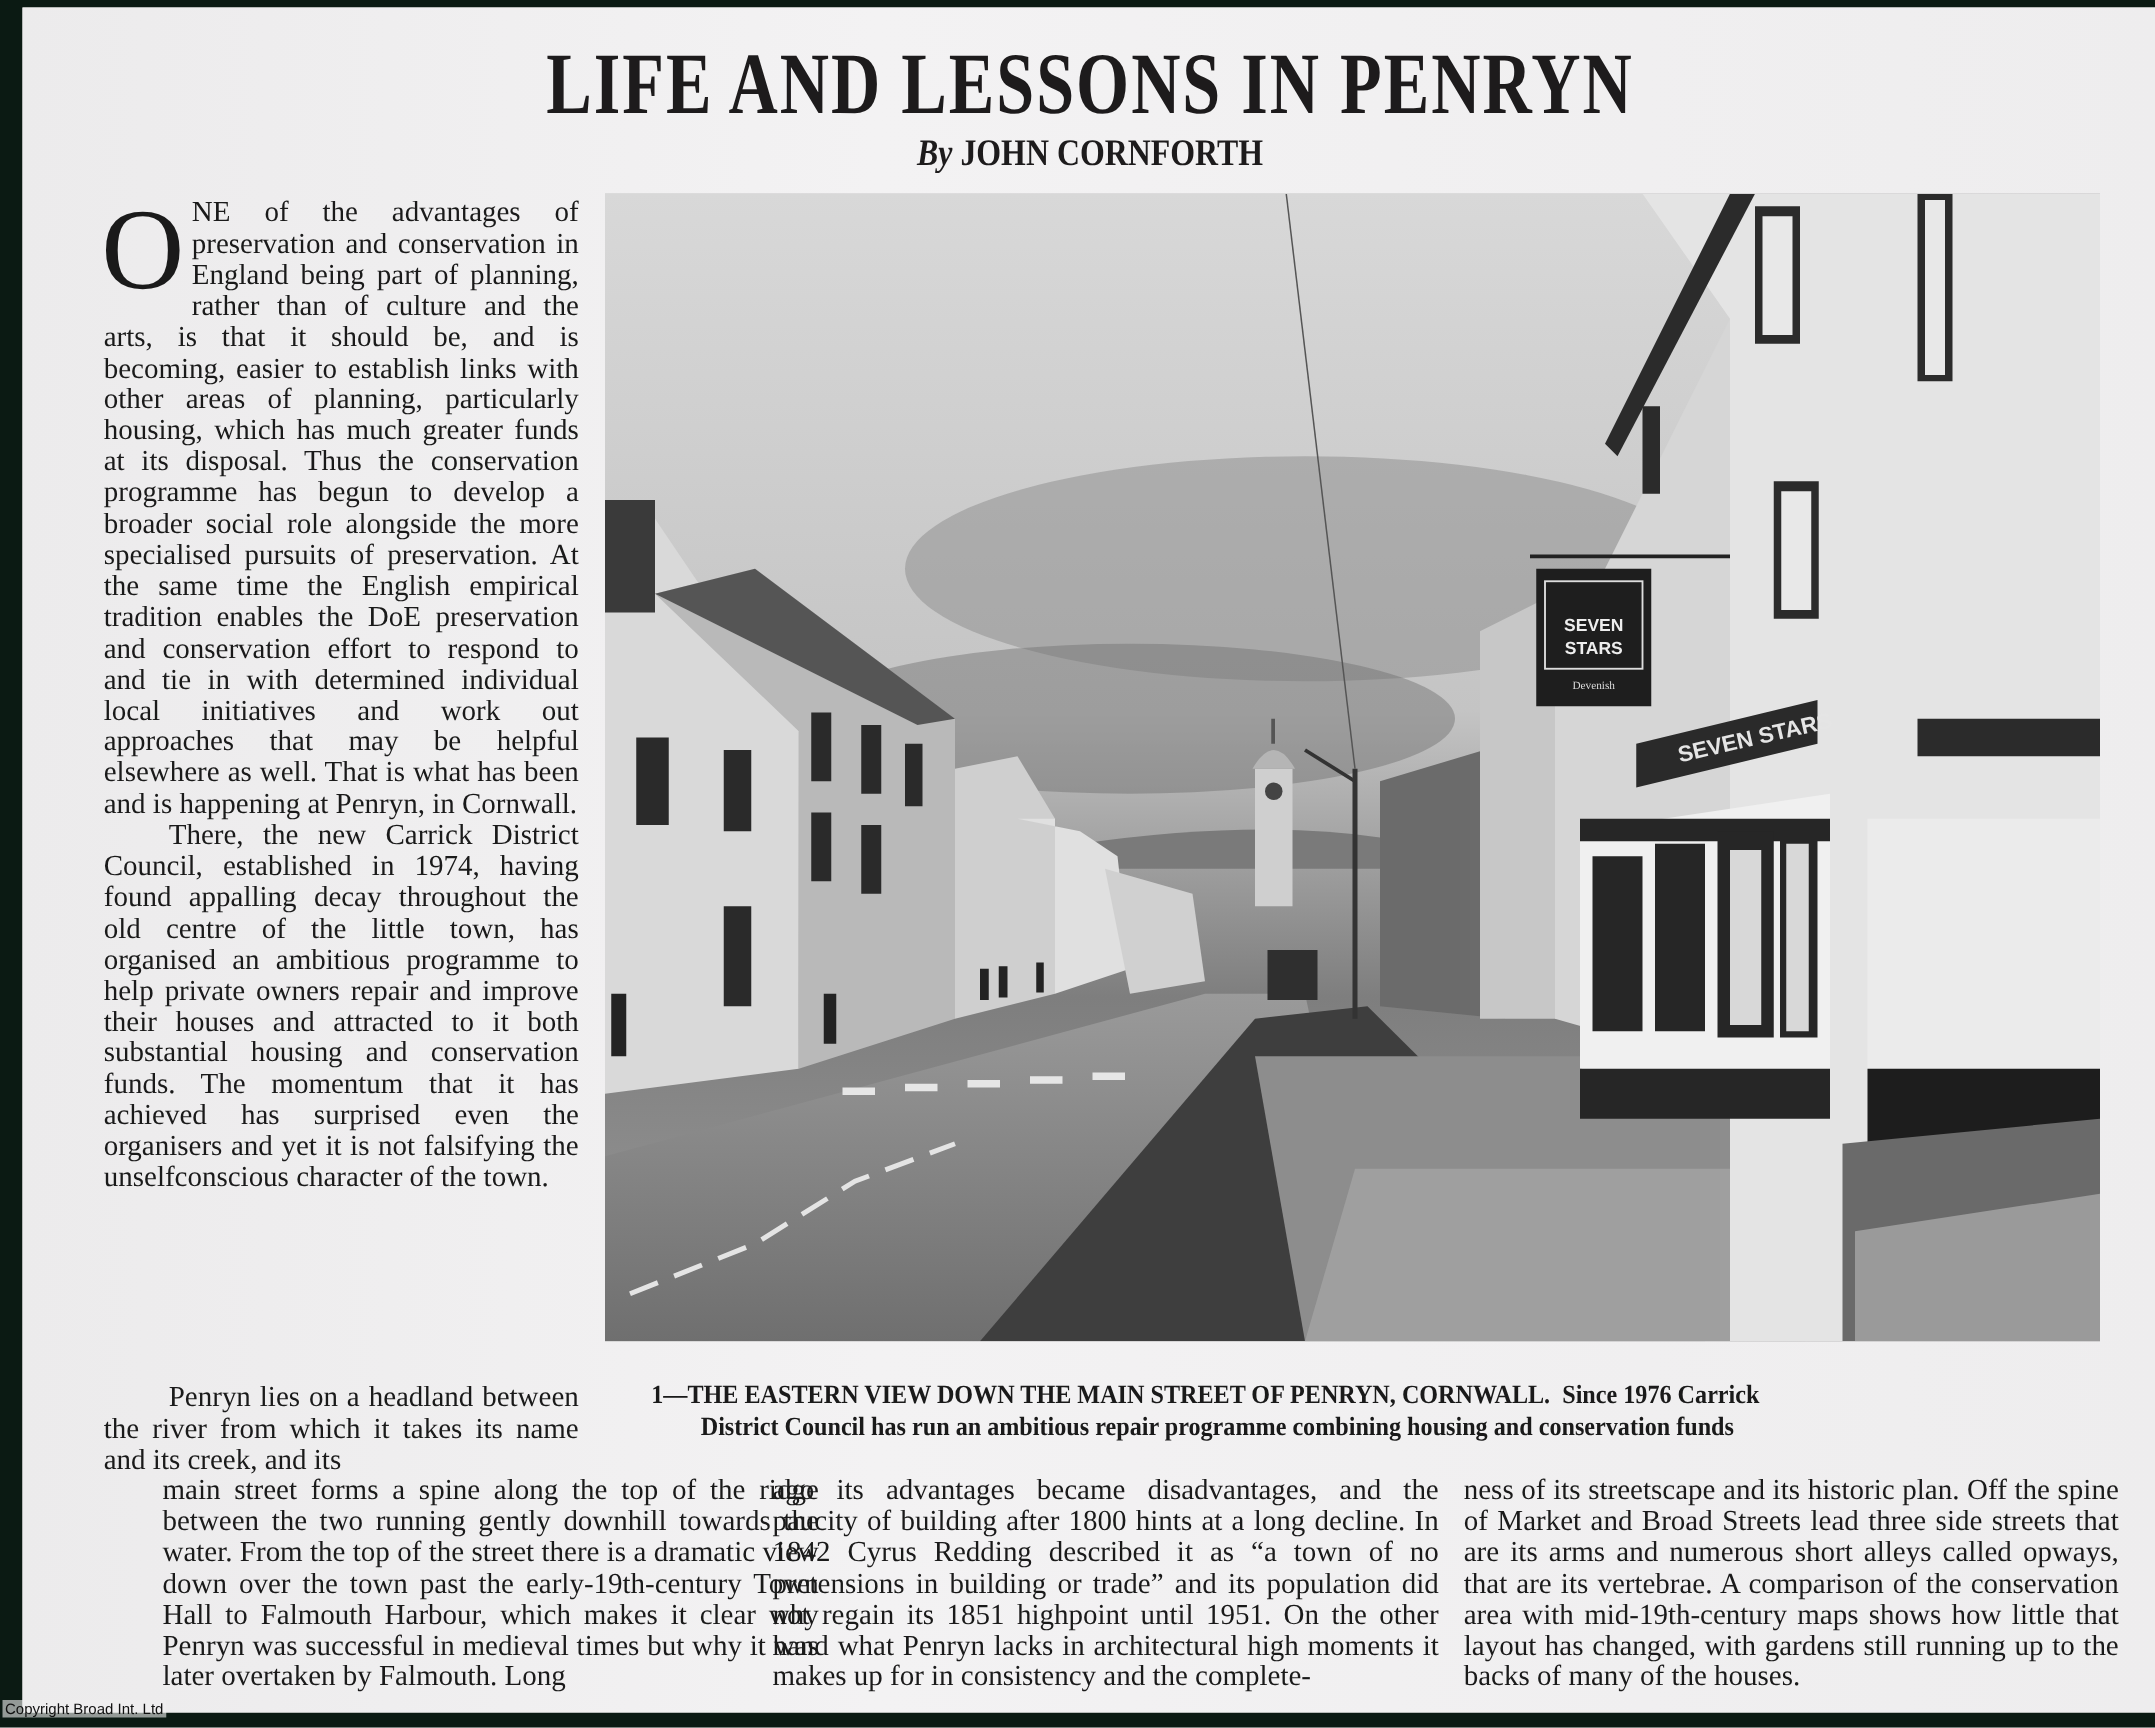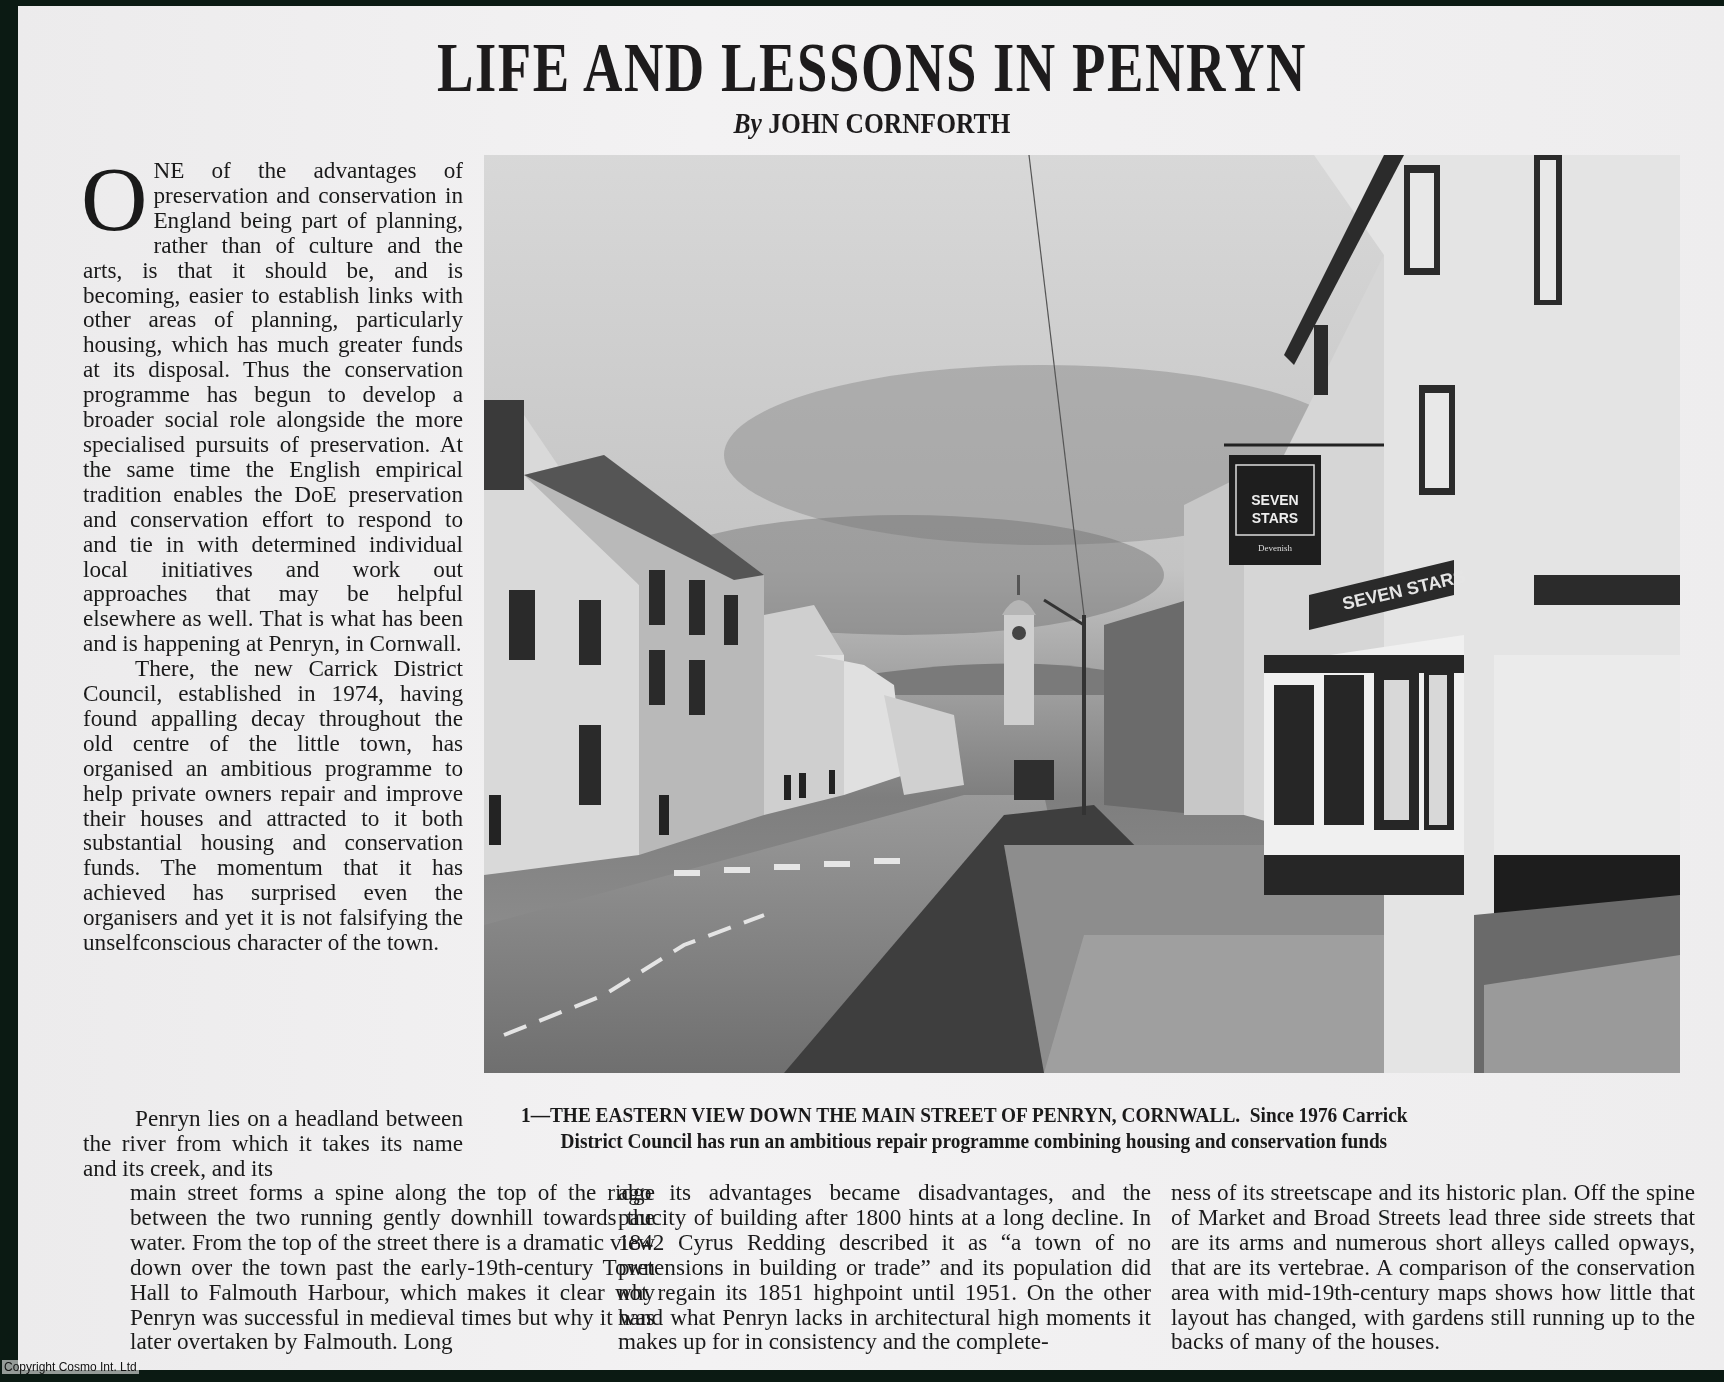--- a/index.html
+++ b/index.html
@@ -212,13 +212,13 @@
     <p>main street forms a spine along the top of the ridge between the two running gently downhill towards the water. From the top of the street there is a dramatic view down over the town past the early-19th-century Town Hall to Falmouth Harbour, which makes it clear why Penryn was successful in medieval times but why it was later overtaken by Falmouth. Long</p>
   </div>
   <div class="col mid">
     <p>ago its advantages became disadvantages, and the paucity of building after 1800 hints at a long decline. In 1842 Cyrus Redding described it as “a town of no pretensions in building or trade” and its population did not regain its 1851 highpoint until 1951. On the other hand what Penryn lacks in architectural high moments it makes up for in consistency and the complete-</p>
   </div>
   <div class="col right">
     <p>ness of its streetscape and its historic plan. Off the spine of Market and Broad Streets lead three side streets that are its arms and numerous short alleys called opways, that are its vertebrae. A comparison of the conservation area with mid-19th-century maps shows how little that layout has changed, with gardens still running up to the backs of many of the houses.</p>
   </div>
 </div>
 
-<div class="copyright">Copyright Cosmo Int. Ltd</div>
+<div class="copyright">Copyright Broad Int. Ltd</div>
 
 </body></html>

